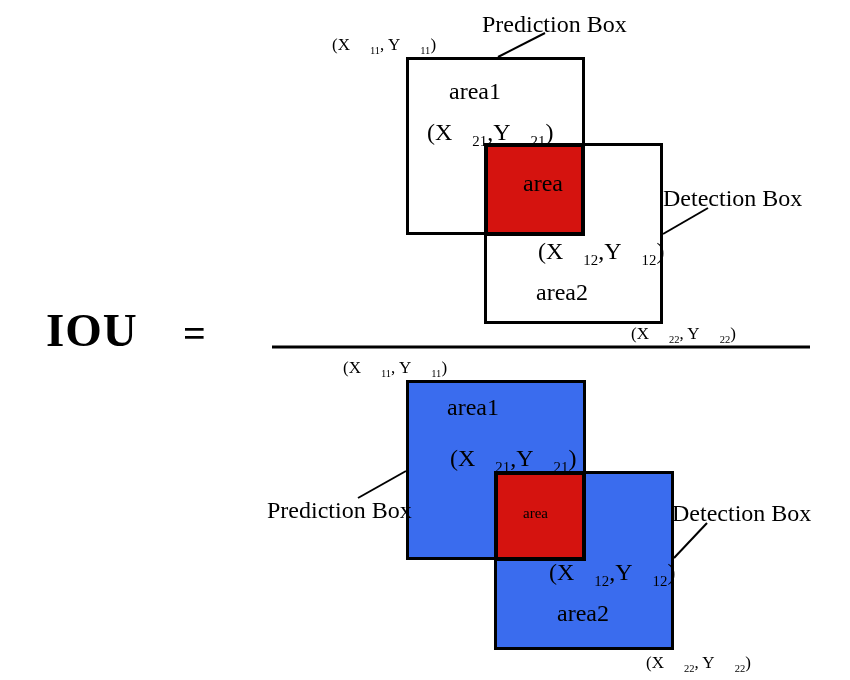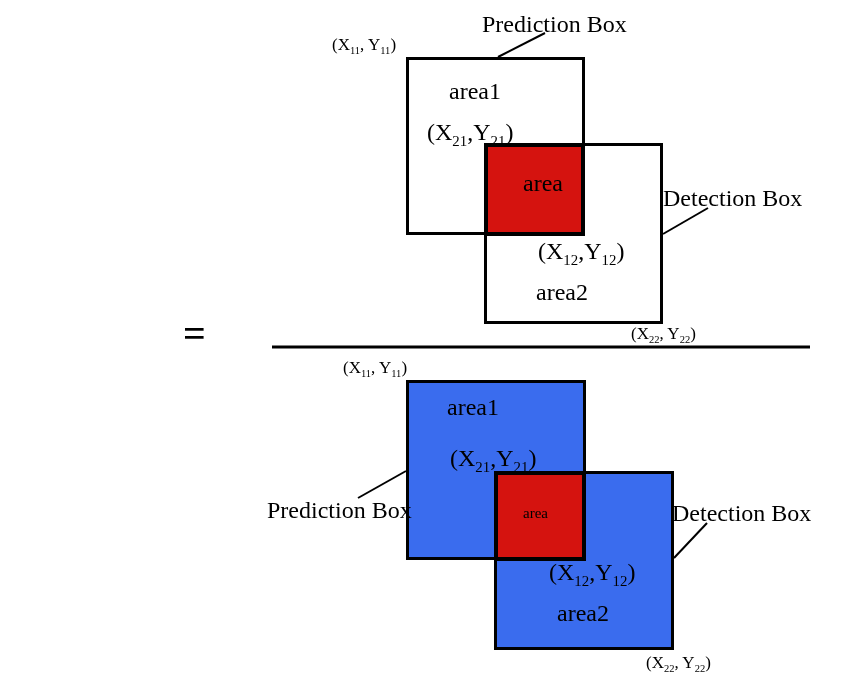--- a/index.html
+++ b/index.html
@@ -28,21 +28,21 @@
   }
   .box.thick { border-width: 4px; }
   .lbl {
     position: absolute;
     white-space: nowrap;
     font-size: 24px;
     line-height: 1.1;
   }
   .lbl.small { font-size: 17px; }
   .lbl.tiny  { font-size: 15px; }
-  .lbl sub { font-size: 0.62em; line-height: 0; }
+  .lbl sub { font-size: 0.62em; line-height: 0; margin-left: 20px; }
   .formula-lhs {
     position: absolute;
     left: 46px; top: 303px;
     font-size: 47px;
     font-weight: bold;
     letter-spacing: 1px;
   }
   .equals {
     position: absolute;
     left: 183px; top: 310px;
@@ -56,20 +56,21 @@
 <div class="canvas">
 
   <svg class="overlay">
     <line x1="545" y1="33" x2="498" y2="57"></line>
     <line x1="708" y1="208" x2="663" y2="234"></line>
     <line x1="406" y1="471" x2="358" y2="498"></line>
     <line x1="707" y1="523" x2="674" y2="558"></line>
     <line x1="272" y1="347" x2="810" y2="347" class="bar"></line>
   </svg>
 
+  <div class="formula-lhs">IOU</div>
   <div class="equals">=</div>
 
   <div class="box" style="left:406px; top:57px; width:179px; height:178px; background:#fff;"></div>
   <div class="box" style="left:484px; top:143px; width:179px; height:181px; background:#fff;"></div>
   <div class="box thick" style="left: 484px; top: 143px; width: 101px; height: 93px; background-color: rgb(213, 19, 15);"></div>
 
   <div class="lbl" style="left:482px; top:11px;">Prediction Box</div>
   <div class="lbl small" style="left:332px; top:36px;">(X<sub>11</sub>, Y<sub>11</sub>)</div>
   <div class="lbl" style="left:449px; top:78px;">area1</div>
   <div class="lbl" style="left:427px; top:119px;">(X<sub>21</sub>,Y<sub>21</sub>)</div>

